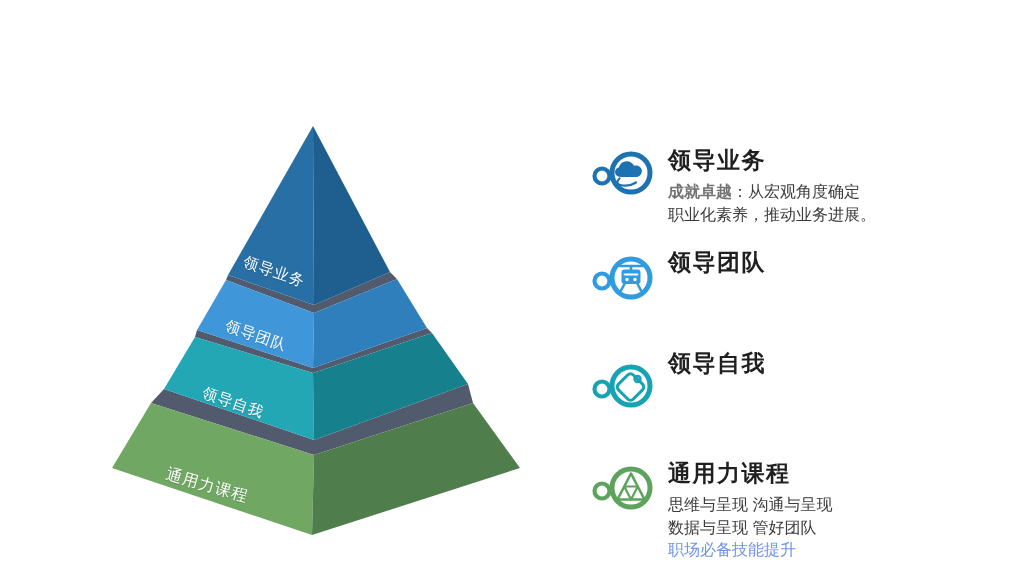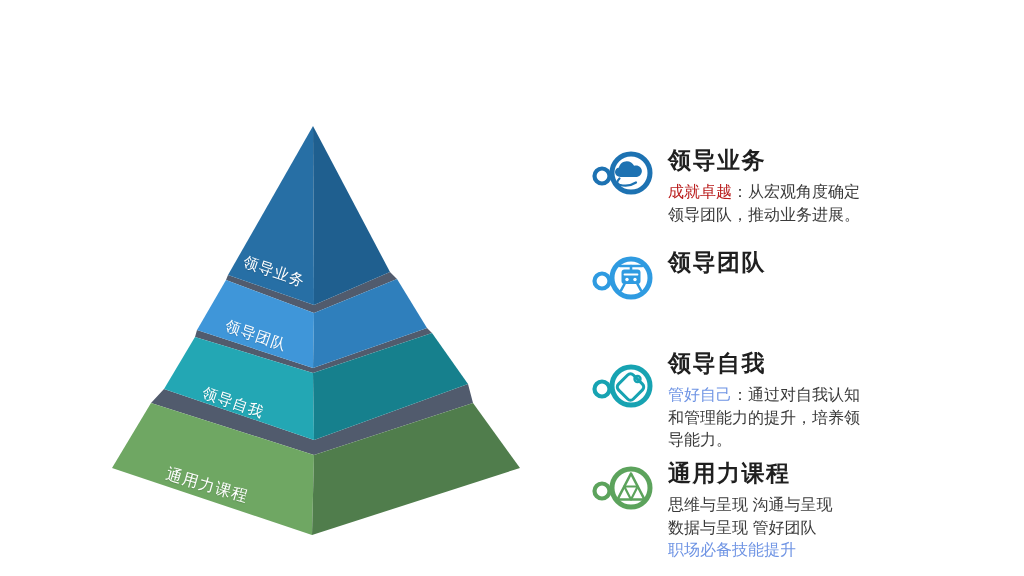--- a/index.html
+++ b/index.html
@@ -64,22 +64,22 @@
     <svg class="badge" width="64" height="52" viewBox="0 0 64 52">
       <g fill="none" stroke-linecap="round" stroke="#1D72B2">
         <circle cx="40" cy="26" r="19" stroke-width="5"></circle>
         <circle cx="11" cy="29" r="7.5" stroke-width="4.2" fill="#ffffff"></circle>
         <path d="M28.5 31.5 q-4.5 4.5 0 6.2 q9 2.6 16.5 -2.2" stroke-width="2.2"></path>
         <path stroke="none" d="M29.5 30 C26.4 30 24 27.7 24 25.1 C24 22.9 25.7 21 27.9 20.6 C28.6 17 31.9 14.2 35.8 14.2 C39 14.2 41.8 16 43.1 18.7 C43.7 18.5 44.4 18.4 45.1 18.4 C48.3 18.4 50.9 20.9 50.9 24 C50.9 26.9 48.7 29.6 45.6 30 Z" fill="#1D72B2"></path>
       </g>
     </svg>
     <div class="sec-text">
       <h3 class="sec-title">领导业务</h3>
-      <div class="desc"><span style="color: #b91c1c;">成就卓越</span><span>：从宏观角度确定
-领导团队，推动业务进展。</span></div>
+      <div class="desc"><span style="color: #737373; font-weight: bold;">成就卓越</span><span>：从宏观角度确定
+职业化素养，推动业务进展。</span></div>
     </div>
   </div>
 
   <div class="section s2">
     <svg class="badge" width="64" height="52" viewBox="0 0 64 52">
       <g fill="none" stroke-linecap="round" stroke="#2F9BE1">
         <circle cx="40" cy="26" r="19" stroke-width="5"></circle>
         <circle cx="11" cy="29" r="7.5" stroke-width="4.2" fill="#ffffff"></circle>
         <line x1="29" y1="14" x2="51" y2="14" stroke-width="2.6"></line>
         <line x1="40" y1="14" x2="40" y2="18" stroke-width="2.6"></line>
@@ -102,23 +102,20 @@
         <circle cx="40" cy="26" r="19" stroke-width="5"></circle>
         <circle cx="11" cy="29" r="7.5" stroke-width="4.2" fill="#ffffff"></circle>
         <g transform="translate(39.5,27) rotate(45)">
           <rect x="-10.5" y="-10.5" width="21" height="21" rx="4" stroke-width="3"></rect>
         </g>
         <circle cx="46.5" cy="19" r="3" stroke-width="2.4"></circle>
       </g>
     </svg>
     <div class="sec-text">
       <h3 class="sec-title">领导自我</h3>
-      <div class="desc"><span style="color: rgb(111, 148, 228);">管好自己</span><span>：通过对自我认知
-和管理能力的提升，培养领
-导能力。</span></div>
     </div>
   </div>
 
   <div class="section s4">
     <svg class="badge" width="64" height="52" viewBox="0 0 64 52">
       <g fill="none" stroke-linecap="round" stroke-linejoin="round" stroke="#5CA35C">
         <circle cx="40" cy="26" r="19" stroke-width="5"></circle>
         <circle cx="11" cy="29" r="7.5" stroke-width="4.2" fill="#ffffff"></circle>
         <path d="M40 11.5 L26.5 37.5 L53.5 37.5 Z" stroke-width="2.6"></path>
         <path d="M33.3 24.5 L46.7 24.5 L40 37.5 Z" stroke-width="2.2"></path>

